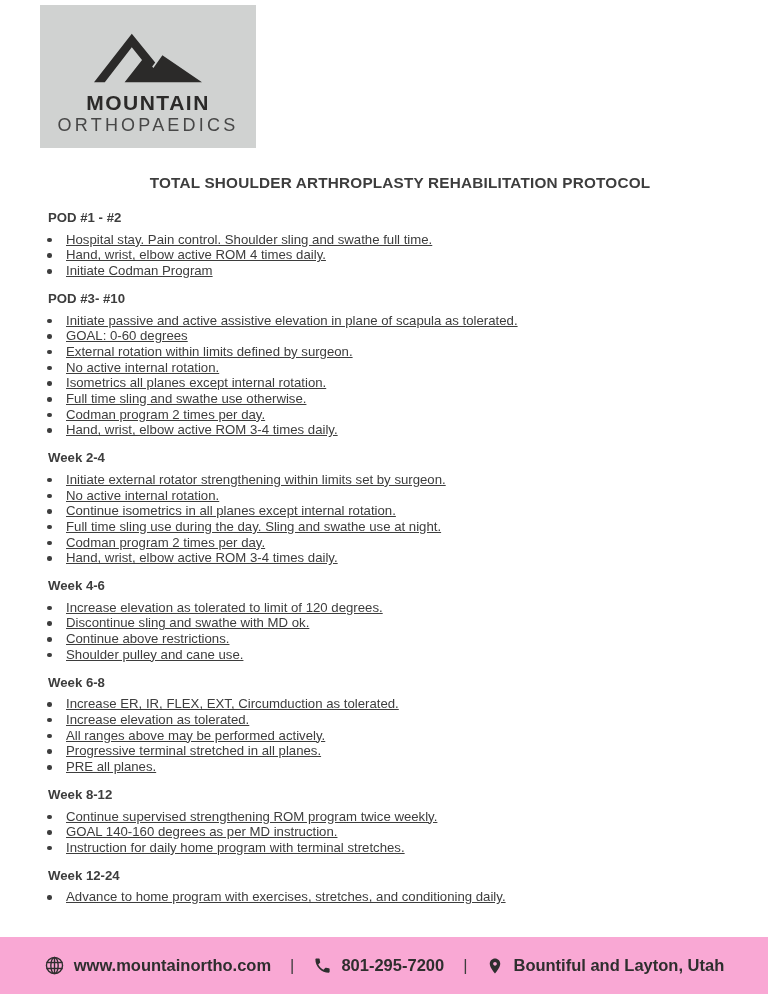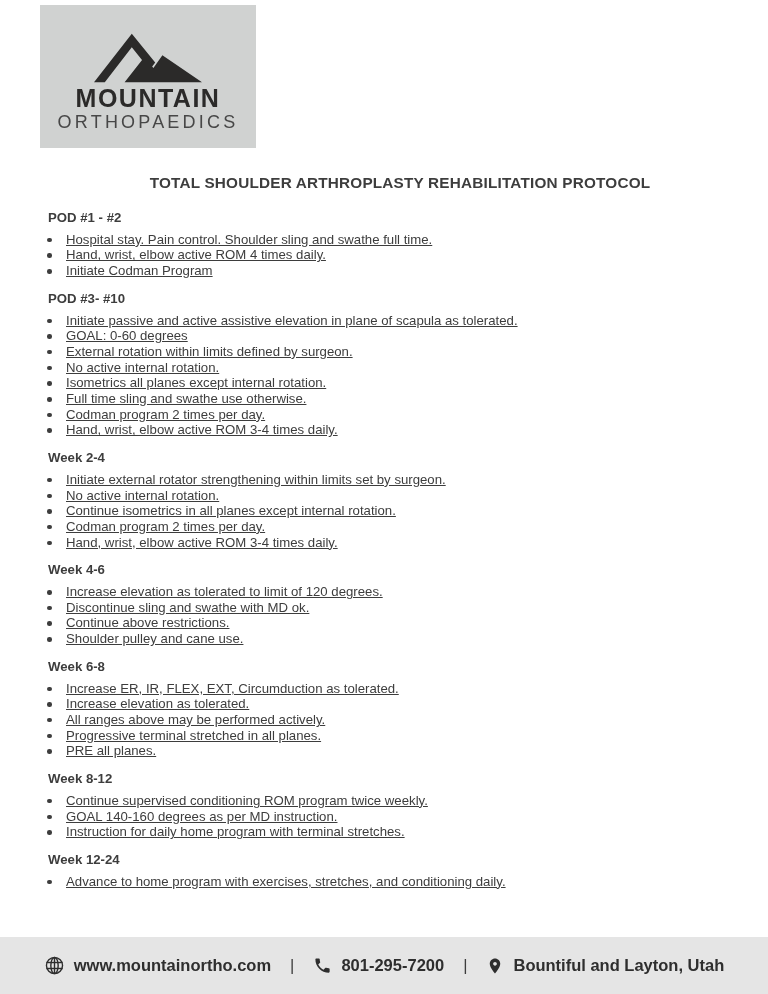--- a/index.html
+++ b/index.html
@@ -20,25 +20,25 @@
     top: 5px;
     width: 216px;
     height: 143px;
     background: #d0d2d1;
     display: flex;
     flex-direction: column;
     align-items: center;
   }
   .mountain-svg { margin-top: 26px; width: 108px; height: 54px; display: block; }
   .logo-name {
-    font-size: 25px;
+    font-size: 21px;
     font-weight: 700;
     letter-spacing: 1.5px;
     color: #2b2a29;
-    margin-top: 0;
+    margin-top: 7px;
     line-height: 1.05;
   }
   .logo-sub {
     font-size: 18px;
     font-weight: 400;
     letter-spacing: 3.2px;
     color: #474747;
     margin-top: 2px;
     line-height: 1.1;
   }
@@ -91,21 +91,21 @@
     background: #3d3d3d;
   }
 
   
   .footer-bar {
     position: absolute;
     left: 0;
     bottom: 0;
     width: 768px;
     height: 57px;
-    background: #e5e5e5;
+    background: #f9a8d4;
     display: flex;
     align-items: center;
     justify-content: center;
     gap: 13px;
     font-size: 16.5px;
     font-weight: 600;
     color: #2e2e2e;
   }
   .footer-item { display: flex; align-items: center; gap: 9px; }
   .footer-sep { font-weight: 400; color: #3d3d3d; padding: 0 6px; }
@@ -152,20 +152,21 @@
           <li>Hand, wrist, elbow active ROM 3-4 times daily.</li>
         </ul>
     </section>
 
     <section>
       <h2>Week 2-4</h2>
       <ul>
           <li>Initiate external rotator strengthening within limits set by surgeon.</li>
           <li>No active internal rotation.</li>
           <li>Continue isometrics in all planes except internal rotation.</li>
+          <li>Full time sling use during the day. Sling and swathe use at night.</li>
           <li>Codman program 2 times per day.</li>
           <li>Hand, wrist, elbow active ROM 3-4 times daily.</li>
         </ul>
     </section>
 
     <section>
       <h2>Week 4-6</h2>
       <ul>
           <li>Increase elevation as tolerated to limit of 120 degrees.</li>
           <li>Discontinue sling and swathe with MD ok.</li>
@@ -181,21 +182,21 @@
           <li>Increase elevation as tolerated.</li>
           <li>All ranges above may be performed actively.</li>
           <li>Progressive terminal stretched in all planes.</li>
           <li>PRE all planes.</li>
         </ul>
     </section>
 
     <section>
       <h2>Week 8-12</h2>
       <ul>
-          <li>Continue supervised conditioning ROM program twice weekly.</li>
+          <li>Continue supervised strengthening ROM program twice weekly.</li>
           <li>GOAL 140-160 degrees as per MD instruction.</li>
           <li>Instruction for daily home program with terminal stretches.</li>
         </ul>
     </section>
 
     <section>
       <h2>Week 12-24</h2>
       <ul>
           <li>Advance to home program with exercises, stretches, and conditioning daily.</li>
         </ul>

